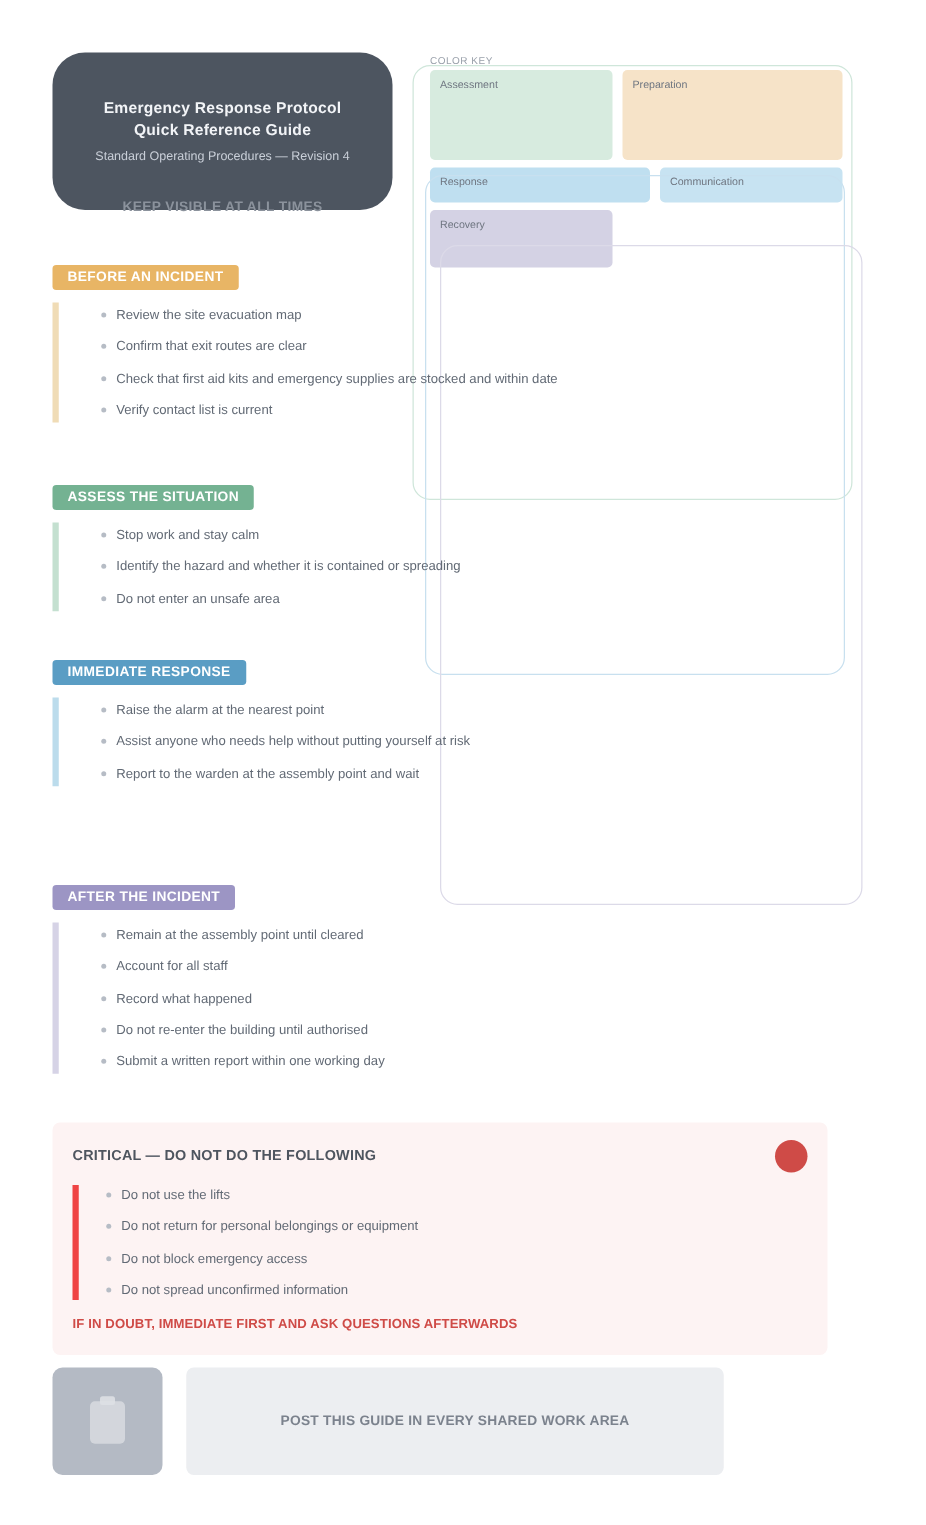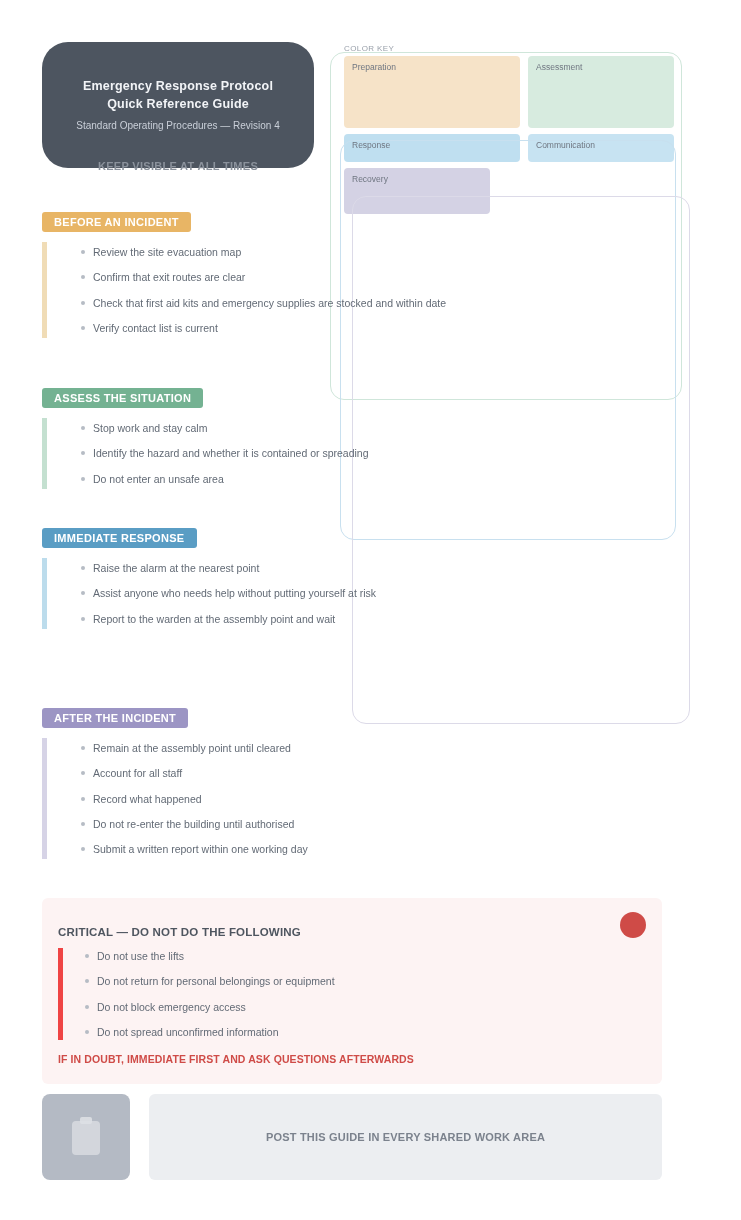--- a/index.html
+++ b/index.html
@@ -103,40 +103,40 @@
   .c-blue   .sec-body  { border-color: #bcdcec; }
   .c-purple .sec-badge { background: #9c95c4; }
   .c-purple .sec-body  { border-color: #d6d3e6; }
 
   
   .sec-alert {
     position: absolute; left: 42px; top: 898px; width: 620px;
     background: #fdf3f3; border-radius: 6px; padding: 14px 16px 16px 16px;
   }
   .alert-head {
-    display: flex; align-items: flex-end; justify-content: space-between;
+    display: flex; align-items: center; justify-content: space-between;
   }
   .alert-title {
     font-size: 11.5px; font-weight: bold; color: #4e555f; letter-spacing: .2px;
   }
   .alert-dot {
     width: 26px; height: 26px; border-radius: 50%;
     background: #cf4b47; flex: none;
   }
   .alert-body {
     margin-top: 10px; padding-left: 20px; border-left: 5px solid #ef4444;
   }
   .alert-emphasis {
     margin-top: 12px; font-size: 10.5px; font-weight: bold;
     color: #cf4b47; line-height: 1.5; letter-spacing: .1px;
   }
 
   
   .footer {
-    position: absolute; left: 42px; top: 1094px; width: 620px; height: 86px;
+    position: absolute; left: 42px; top: 1094px; width: 537px; height: 86px;
     display: flex; align-items: center; gap: 19px;
   }
   .footer-icon {
     width: 88px; height: 86px; border-radius: 8px;
     background: #b4bac4; flex: none;
     display: flex; align-items: center; justify-content: center;
   }
   .footer-icon svg { opacity: .55; }
   .footer-note {
     flex: 1; height: 86px; background: #eceef1; border-radius: 6px;
@@ -154,22 +154,22 @@
 
     <div class="title-card">
       <div class="t-main">Emergency Response Protocol Quick Reference Guide</div>
       <div class="t-sub">Standard Operating Procedures — Revision 4</div>
     </div>
     <div class="title-caption">KEEP VISIBLE AT ALL TIMES</div>
 
     <div class="legend-grid">
       <div class="legend-label">COLOR KEY</div>
       <div class="legend-rowa">
+        <div class="swatch sw-green">Assessment</div>
         <div class="swatch sw-orange">Preparation</div>
-        <div class="swatch sw-green">Assessment</div>
       </div>
       <div class="legend-rowb">
         <div class="swatch sw-blue">Response</div>
         <div class="swatch sw-blue2">Communication</div>
       </div>
       <div class="legend-rowc">
         <div class="swatch sw-purple">Recovery</div>
       </div>
     </div>
   </div>

